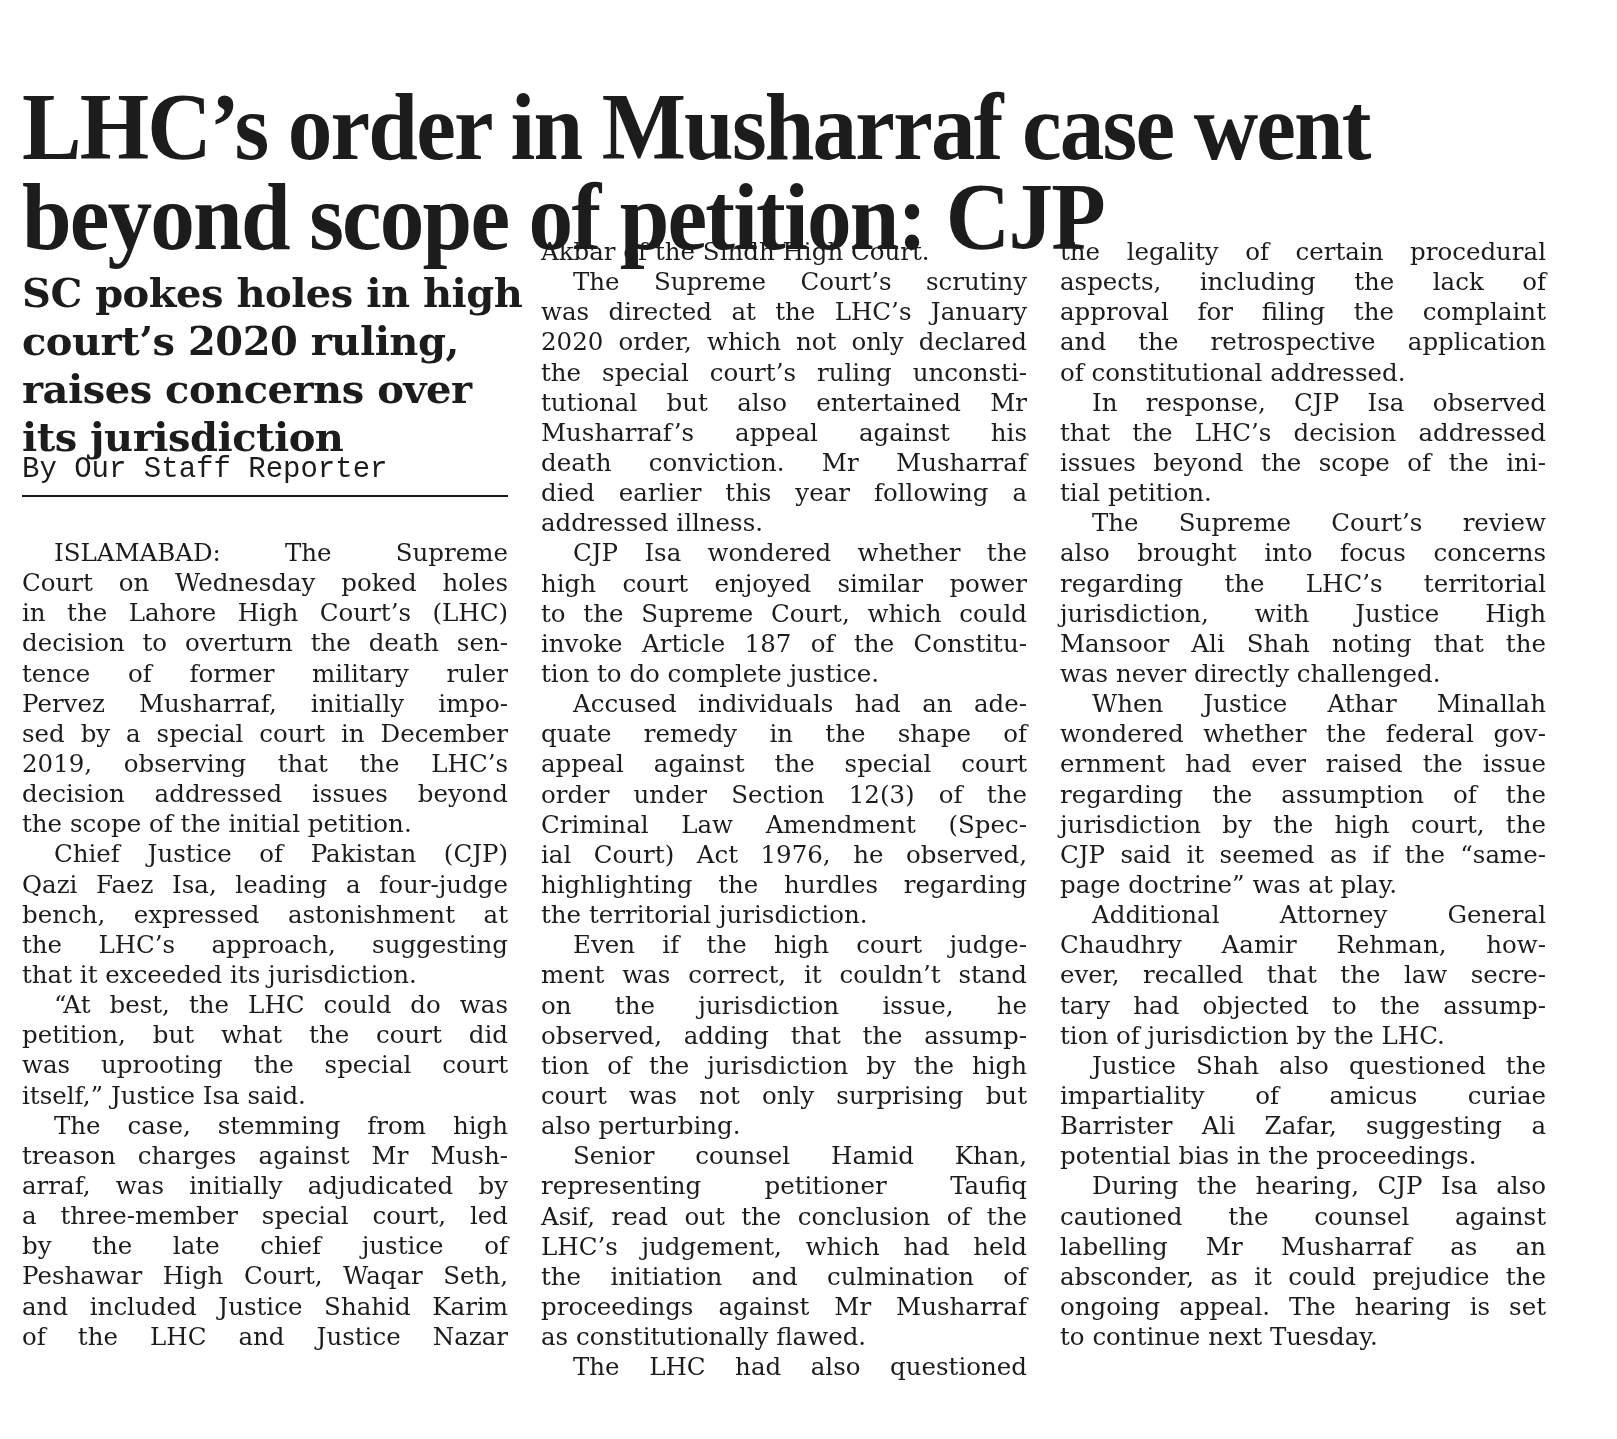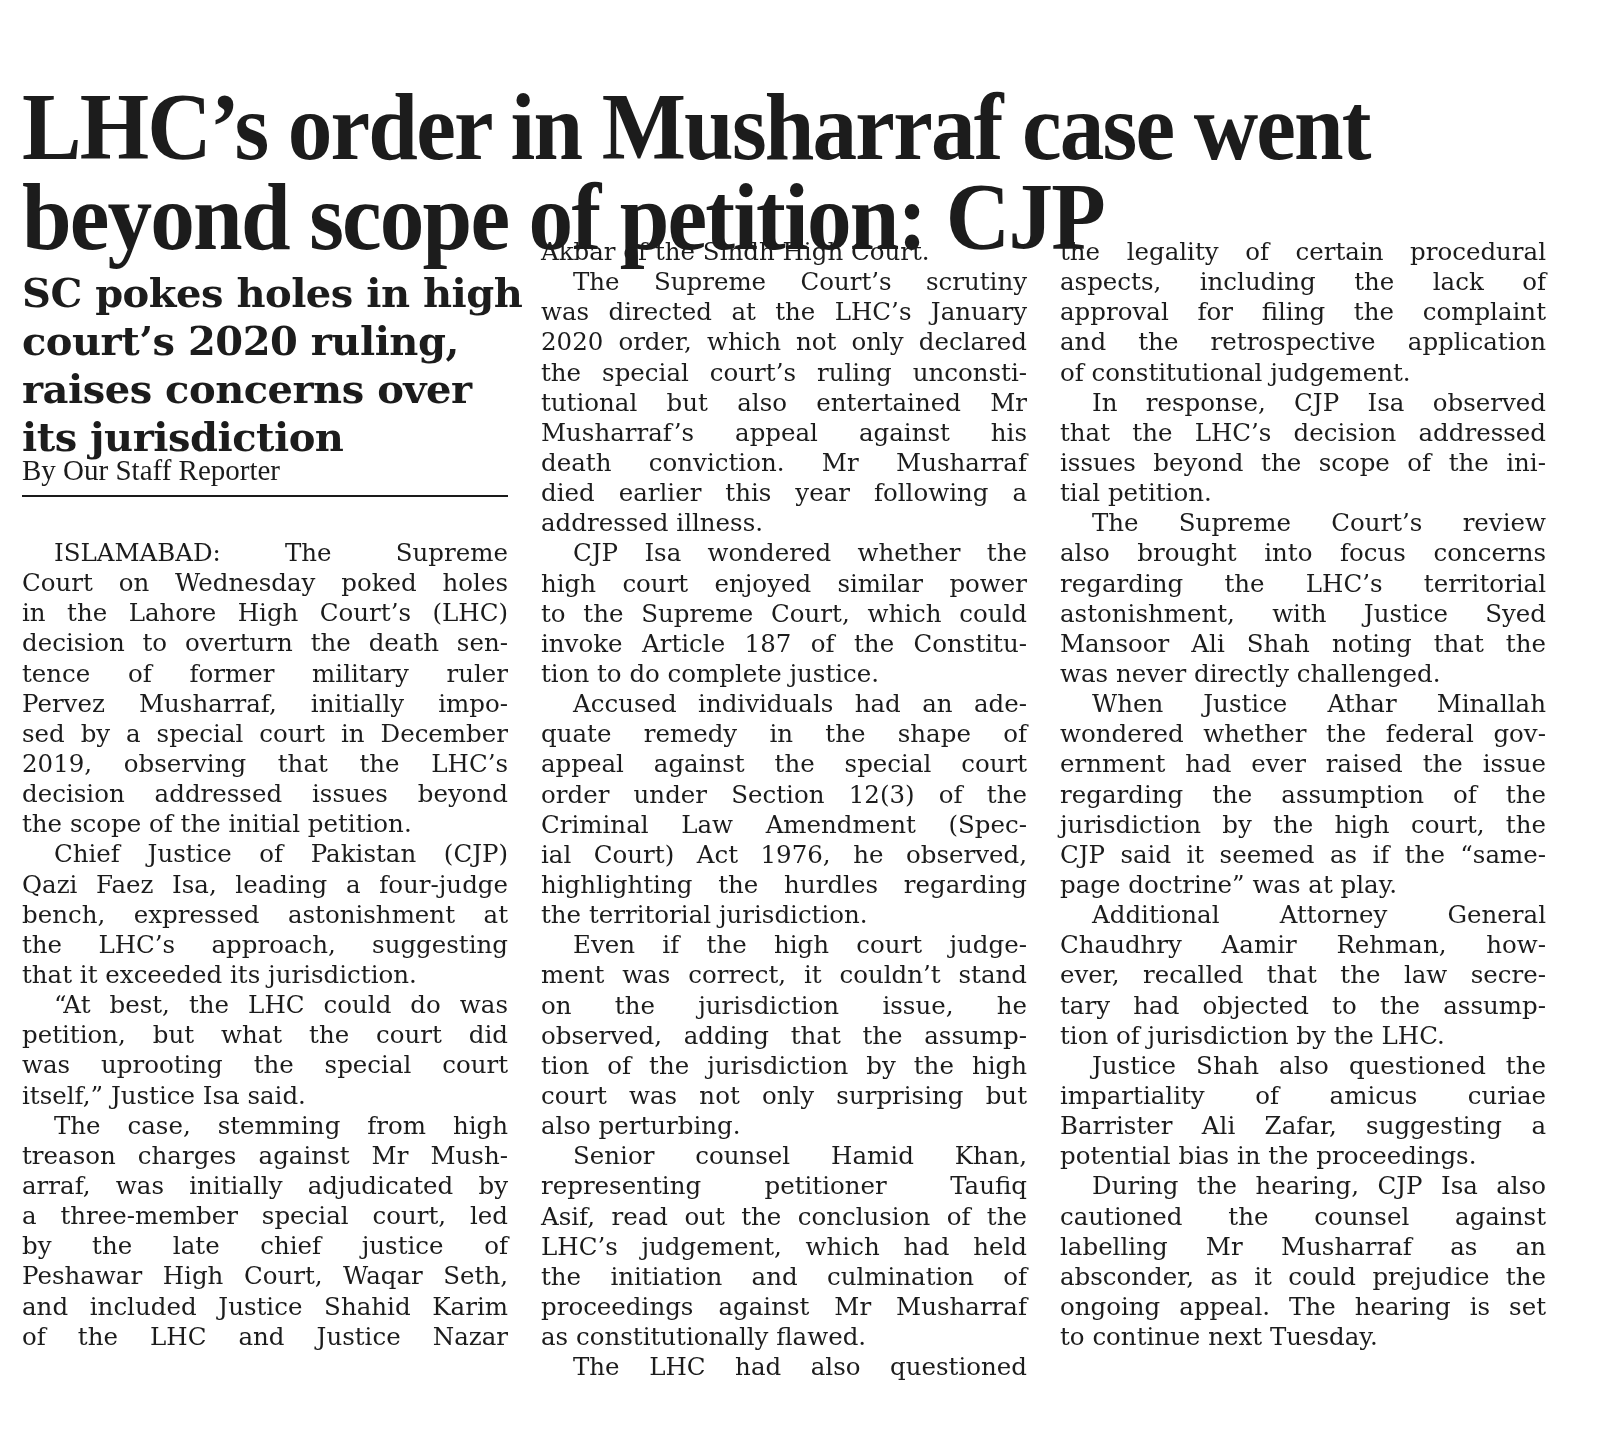--- a/index.html
+++ b/index.html
@@ -13,21 +13,21 @@
   }
   .headline .hl-line { display: block; white-space: nowrap; }
   .subhead {
     position: absolute; left: 22px; top: 236px; width: 500px;
     font-family: "DejaVu Serif", "Liberation Serif", serif;
     font-size: 40px; line-height: 48px; color: #1c1c1c; letter-spacing: -0.5px;
   }
   .subhead .sh-line { display: block; white-space: nowrap; }
   .byline {
     position: absolute; left: 22px; top: 452px; width: 486px;
-    font-family: Liberation Serif, serif;
+    font-family: Liberation Mono, monospace;
     font-size: 29px; line-height: 36px; color: #1c1c1c;
   }
   .byline-rule {
     position: absolute; left: 22px; top: 495px; width: 486px; height: 0;
     border-top: 2px solid #1a1a1a;
   }
   .column {
     position: absolute; width: 486px;
     font-family: "DejaVu Serif", "Liberation Serif", serif;
     font-size: 24.5px; color: #1c1c1c;
@@ -128,29 +128,29 @@
     <span class="line">the initiation and culmination of</span>
     <span class="line">proceedings against Mr Musharraf</span>
     <span class="line last">as constitutionally flawed.</span>
     <span class="line indent">The LHC had also questioned</span>
   </div>
 <div class="column col3">
     <span class="line">the legality of certain procedural</span>
     <span class="line">aspects, including the lack of</span>
     <span class="line">approval for filing the complaint</span>
     <span class="line">and the retrospective application</span>
-    <span class="line last">of constitutional judgement.</span>
+    <span class="line last">of constitutional addressed.</span>
     <span class="line indent">In response, CJP Isa observed</span>
     <span class="line">that the LHC’s decision addressed</span>
     <span class="line">issues beyond the scope of the ini-</span>
     <span class="line last">tial petition.</span>
     <span class="line indent">The Supreme Court’s review</span>
     <span class="line">also brought into focus concerns</span>
     <span class="line">regarding the LHC’s territorial</span>
-    <span class="line">astonishment, with Justice Syed</span>
+    <span class="line">jurisdiction, with Justice High</span>
     <span class="line">Mansoor Ali Shah noting that the</span>
     <span class="line last">was never directly challenged.</span>
     <span class="line indent">When Justice Athar Minallah</span>
     <span class="line">wondered whether the federal gov-</span>
     <span class="line">ernment had ever raised the issue</span>
     <span class="line">regarding the assumption of the</span>
     <span class="line">jurisdiction by the high court, the</span>
     <span class="line">CJP said it seemed as if the “same-</span>
     <span class="line last">page doctrine” was at play.</span>
     <span class="line indent">Additional Attorney General</span>

